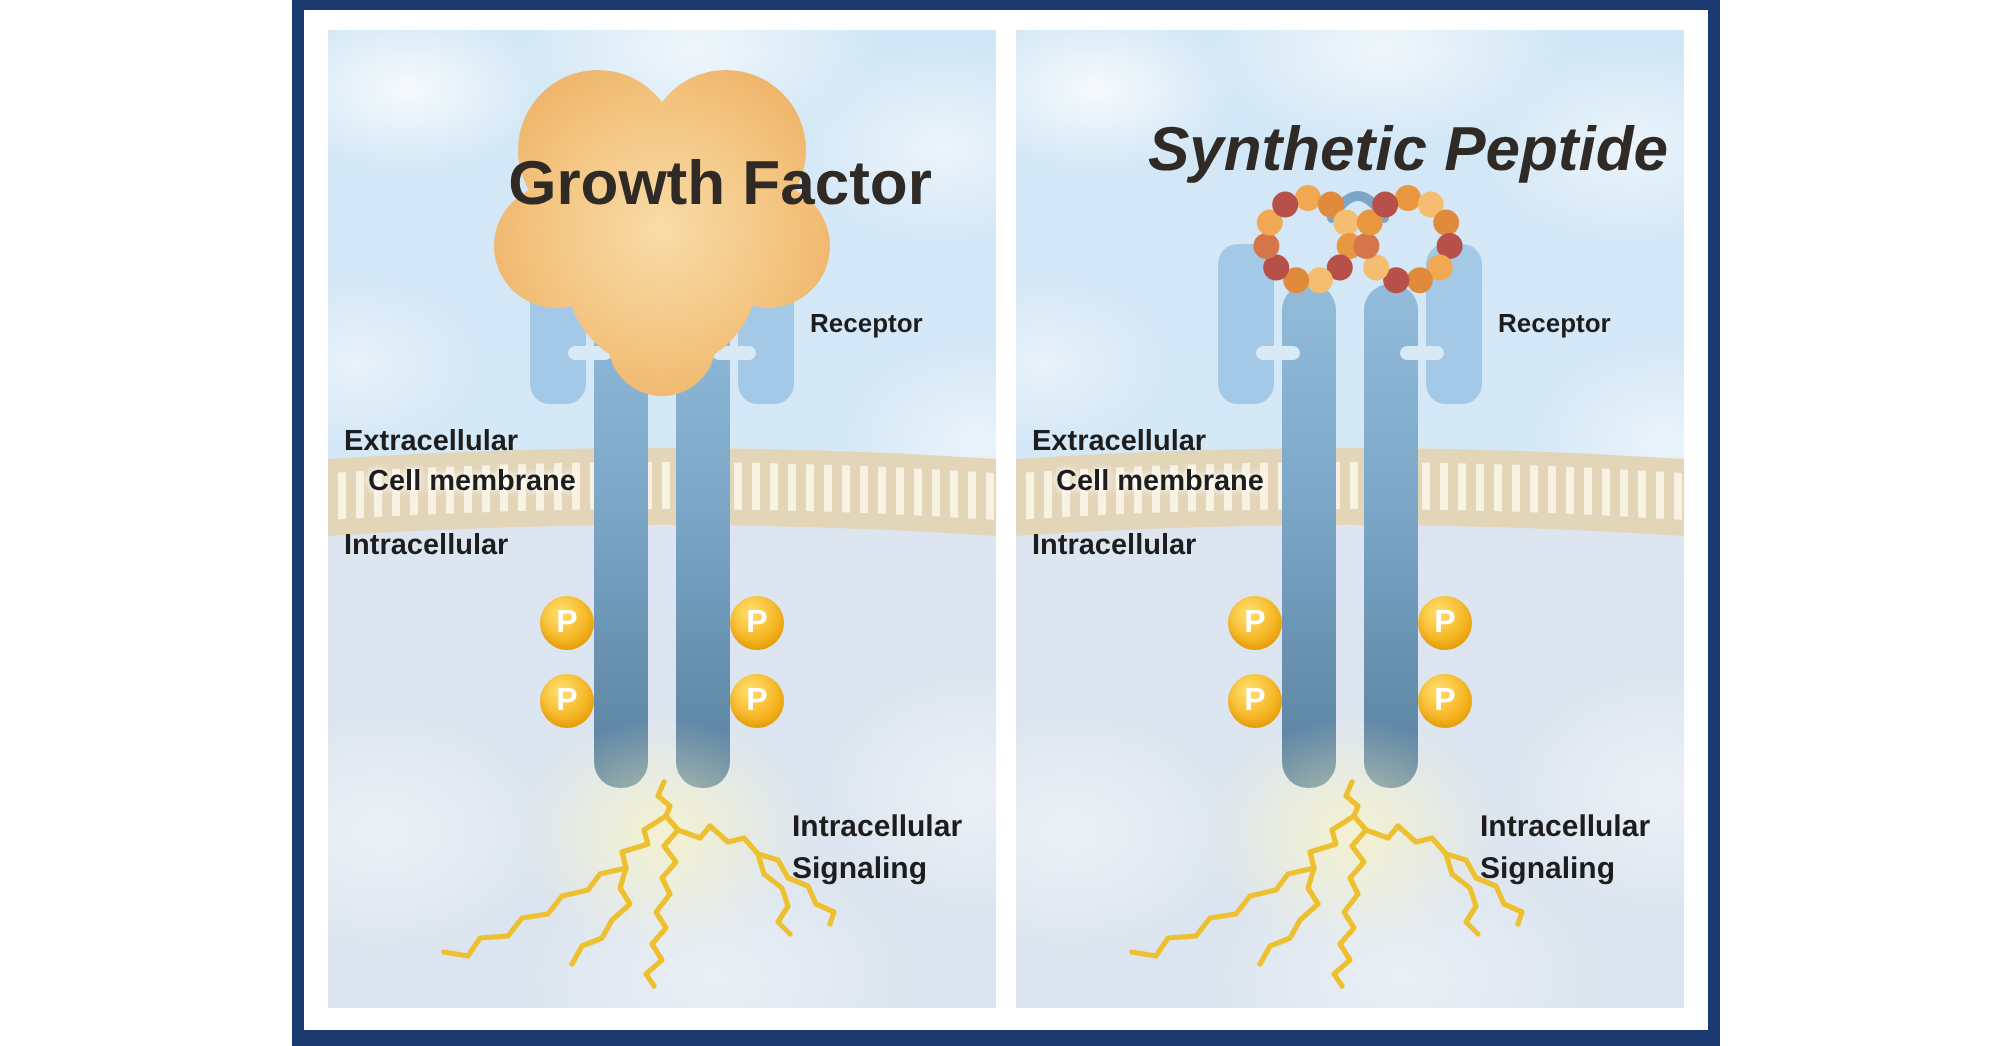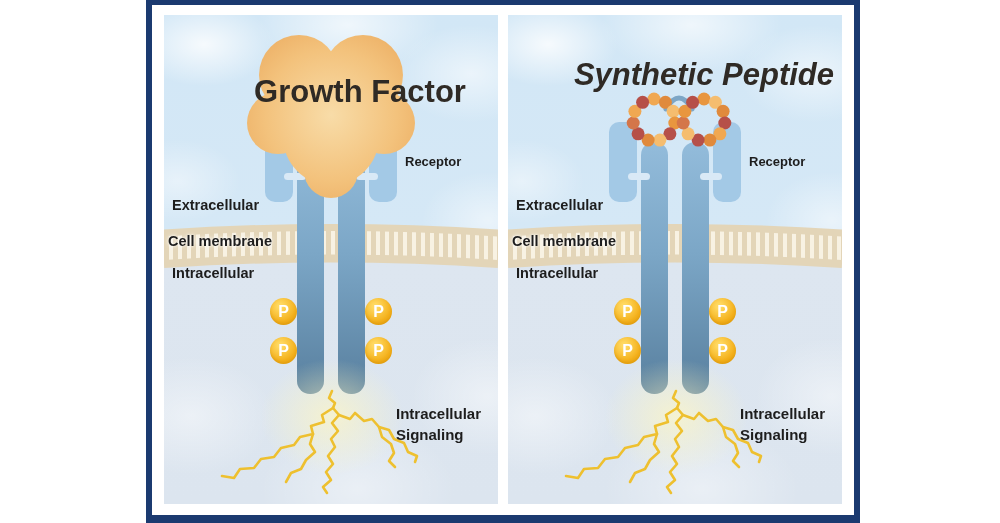--- a/index.html
+++ b/index.html
@@ -32,22 +32,22 @@
   .title{
     position:absolute;left:0;width:100%;text-align:center;
     font-size:31px;font-weight:bold;color:#2f2a25;letter-spacing:0px;margin-left:29px;
   }
   .title.gf{top:59px;}
   .title.sp{top:42px;font-style:italic;}
   .lbl{
     position:absolute;font-size:14.5px;font-weight:600;color:#1d1d1d;white-space:nowrap;
   }
   .lbl.receptor{left:241px;top:139px;font-size:13px;}
-  .lbl.extra{left:8px;top:182px;}
-  .lbl.membrane{left:4px;top:218px;text-shadow:0 0 5px rgba(255,255,255,.9),0 0 3px rgba(255,255,255,.9);}
+  .lbl.extra{left:8px;top:198px;}
+  .lbl.membrane{left:20px;top:218px;text-shadow:0 0 5px rgba(255,255,255,.9),0 0 3px rgba(255,255,255,.9);}
   .lbl.intra{left:8px;top:250px;}
   .lbl.signal{left:232px;top:388px;line-height:21px;font-size:15px;}
   .p-badge{
     position:absolute;width:27px;height:27px;border-radius:50%;
     background:radial-gradient(circle at 38% 30%, #ffd860 10%, #f4b11c 62%, #eca40c 100%);
     color:#ffffff;font-weight:bold;font-size:16px;
     display:flex;align-items:center;justify-content:center;
     box-shadow:inset 0 -2px 3px rgba(196,128,0,.35);
   }
 </style>

